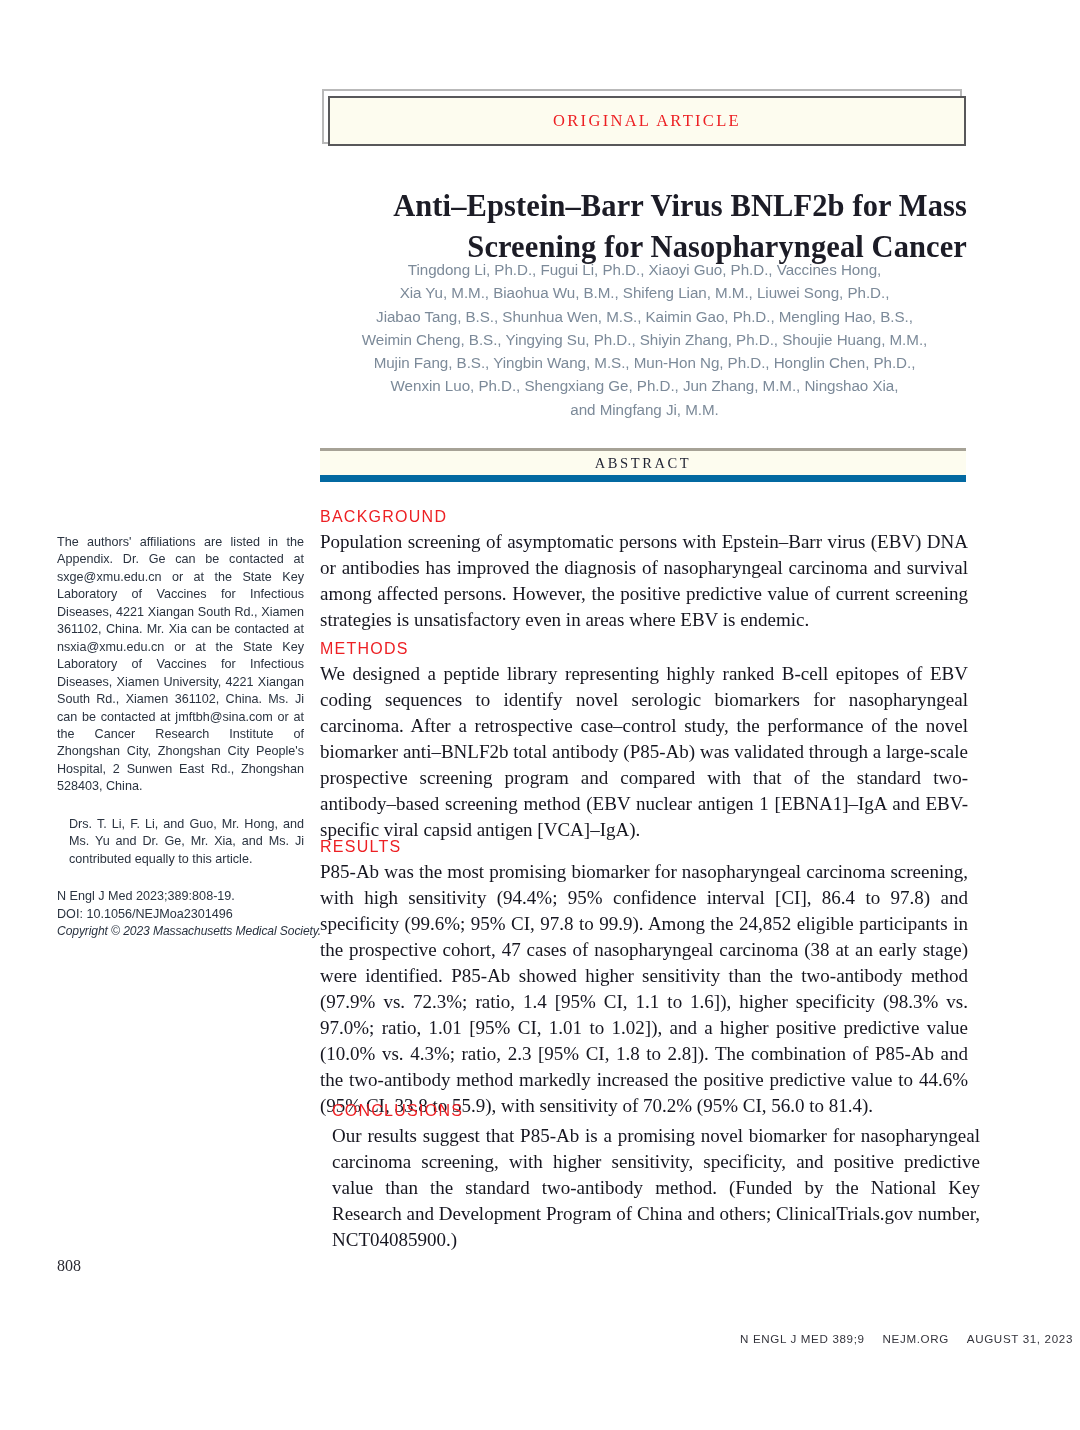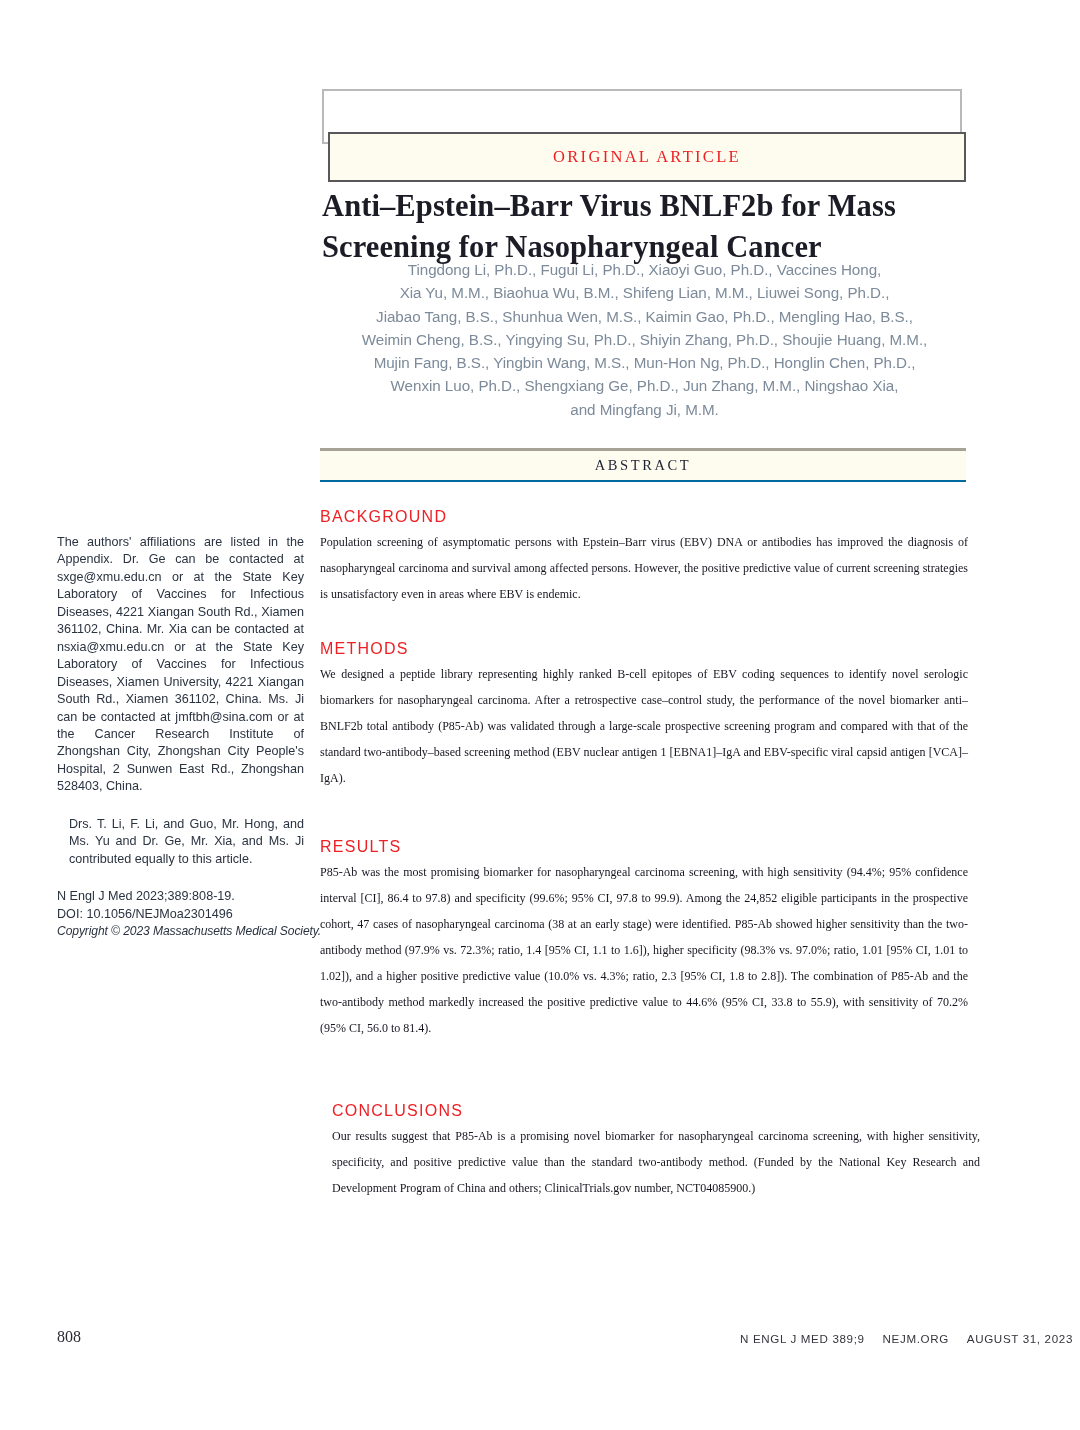--- a/index.html
+++ b/index.html
@@ -64,37 +64,36 @@
     left: 328px;
     top: 96px;
     width: 638px;
     height: 50px;
     border: 2px solid #58585a;
     box-sizing: border-box;
     background: #fdfcef;
     display: flex;
     align-items: center;
     justify-content: center;
-    margin-top: 36px;
   }
   .banner-label {
     font-family: "Liberation Serif", serif;
     font-size: 16.5px;
     color: #ed2024;
     letter-spacing: 2.3px;
     font-weight: 400;
   }
 
   
   .article-title {
     position: absolute;
     left: 322px;
     top: 166px;
     width: 645px;
-    text-align: left;
+    text-align: right;
     font-family: "Liberation Serif", serif;
     font-size: 30.5px;
     line-height: 41px;
     color: #1c1c26;
     letter-spacing: 0.1px;
   }
 
   
   .authors {
     position: absolute;
@@ -112,21 +111,21 @@
 
   
   .abstract-band {
     position: absolute;
     left: 320px;
     top: 448px;
     width: 646px;
     height: 34px;
     background: #fdfcef;
     border-top: 3px solid #a6a296;
-    border-bottom: 2px solid #0369a1;
+    border-bottom: 7px solid #0369a1;
     box-sizing: border-box;
     display: flex;
     align-items: center;
     justify-content: center;
   }
   .abstract-label {
     font-family: "Liberation Serif", serif;
     font-size: 14.5px;
     letter-spacing: 2.6px;
     color: #1f2233;
@@ -173,39 +172,39 @@
   .sec-head {
     font-family: "Liberation Sans", sans-serif;
     font-size: 16px;
     font-weight: normal;
     color: #ed2024;
     letter-spacing: 1.25px;
     margin: 0 0 3px 0;
   }
   .sec-body {
     font-family: "Liberation Serif", serif;
-    font-size: 12px;
+    font-size: 19px;
     line-height: 26.05px;
     color: #161620;
     text-align: justify;
     text-justify: inter-word;
     margin: 0;
     hyphens: manual;
   }
   .sec-block { margin-bottom: 0; }
   .sec-background { position: absolute; top: 0; left: 0; width: 648px; }
   .sec-methods    { position: absolute; top: 132px; left: 0; width: 648px; }
   .sec-results    { position: absolute; top: 330px; left: 0; width: 648px; }
   .sec-conclusions{ position: absolute; top: 594px; left: 12px; width: 648px; }
 
   
   .footer-page {
     position: absolute;
     left: 57px;
-    top: 1328px;
+    top: 1257px;
     font-family: "Liberation Serif", serif;
     font-size: 16px;
     color: #2a2a33;
     text-align: right;
   }
   .footer-run {
     position: absolute;
     left: 0;
     top: 1332px;
     width: 1080px;

